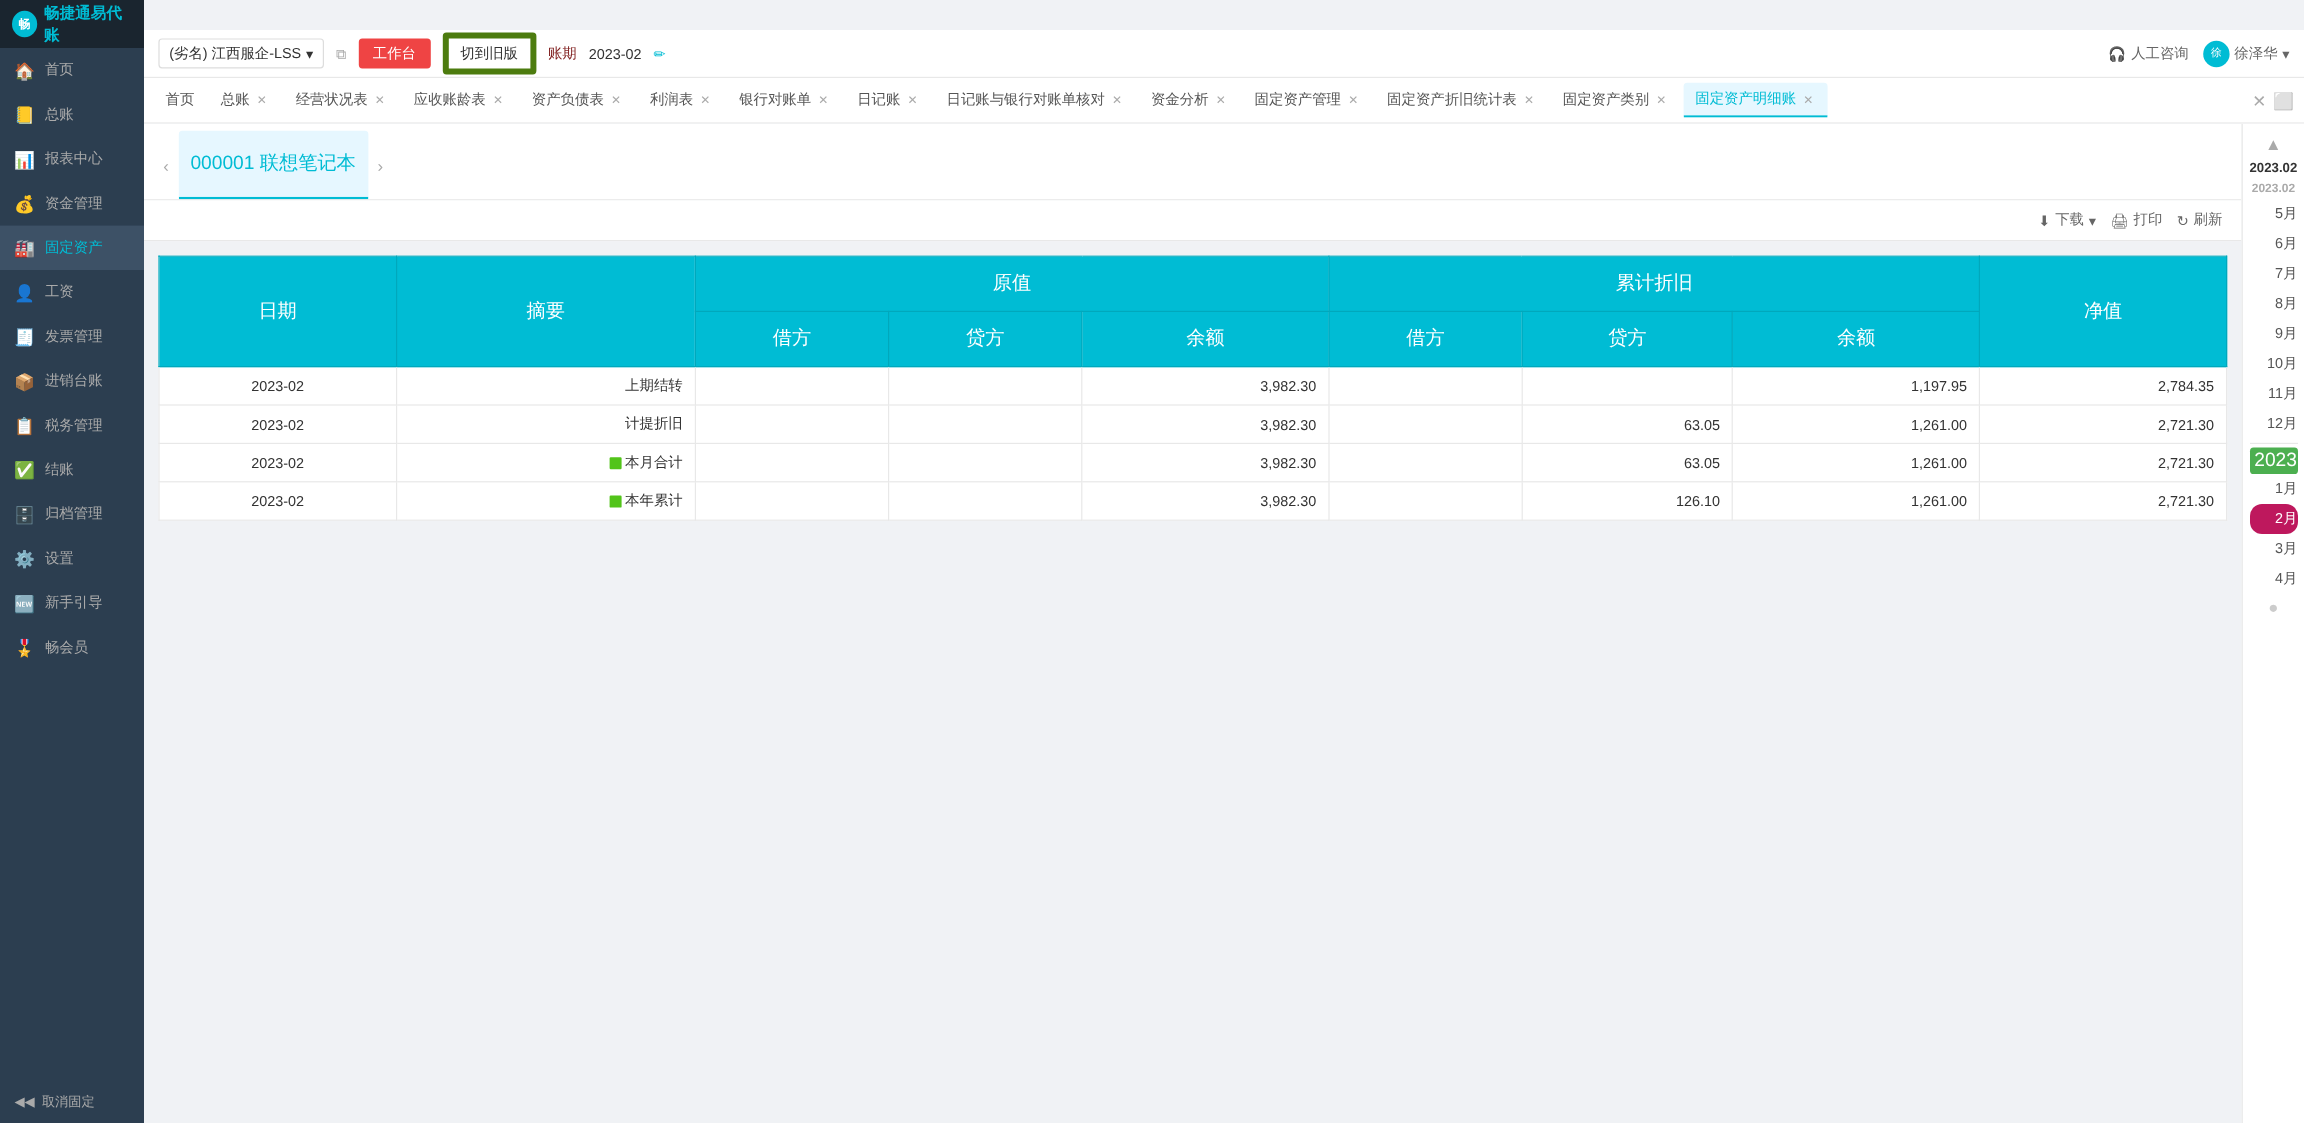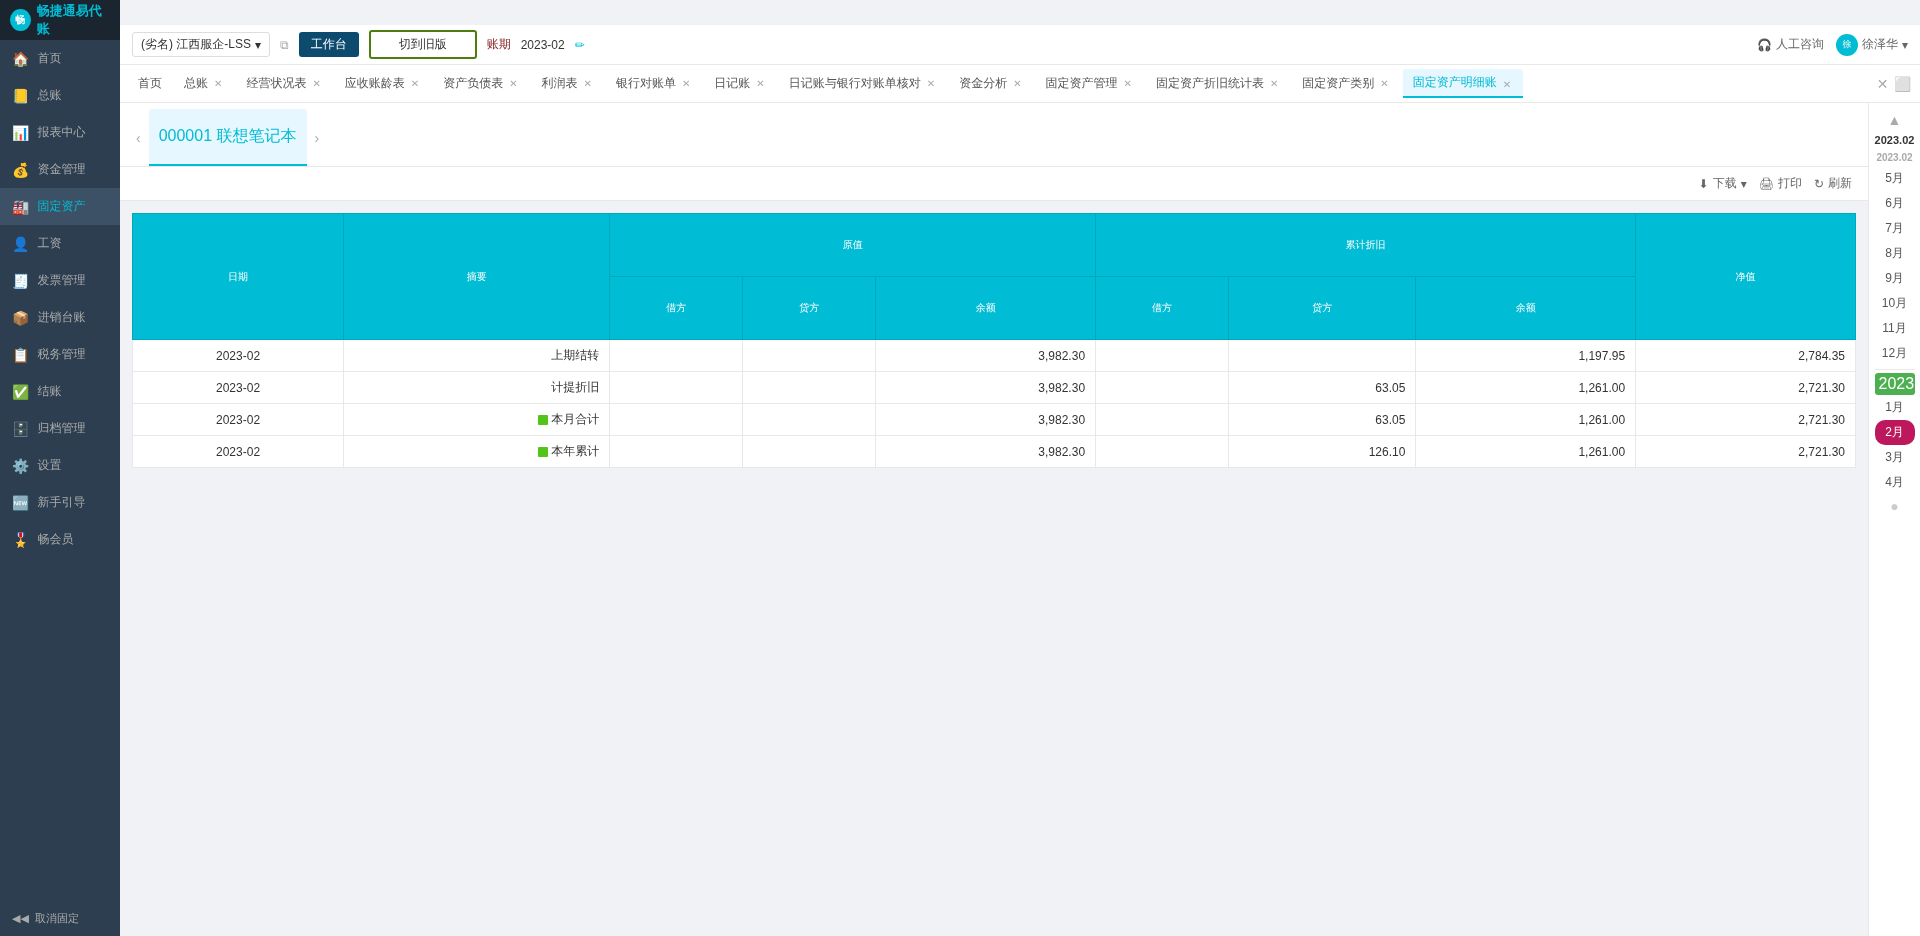--- a/index.html
+++ b/index.html
@@ -82,32 +82,32 @@
       align-items: center;
       gap: 4px;
       cursor: pointer;
       color: #333;
       font-size: 12px;
       border: 1px solid #ddd;
       padding: 3px 8px;
       border-radius: 3px;
     }
     .workbench-btn {
-      background: #0c4a6e;
+      background: #ef4444;
       color: white;
       border: none;
       padding: 4px 12px;
       border-radius: 3px;
       cursor: pointer;
       font-size: 12px;
     }
     .switch-old-btn {
-      border: 2px solid #4d7c0f;
+      border: 5px solid #4d7c0f;
       background: #fff;
-      padding: 4px 28px;
+      padding: 4px 10px;
       border-radius: 3px;
       cursor: pointer;
       font-size: 12px;
       color: #333;
     }
     .period-edit-icon { color: #00bcd4; cursor: pointer; }
     .header-right {
       margin-left: auto;
       display: flex;
       align-items: center;
@@ -254,23 +254,23 @@
     }
     .data-table {
       width: 100%;
       border-collapse: collapse;
       background: #fff;
       border: 1px solid #e8e8e8;
     }
     .data-table th {
       background: #00bcd4;
       color: white;
-      padding: 24px 10px;
+      padding: 12px 10px;
       text-align: center;
-      font-size: 10px;
+      font-size: 16px;
       font-weight: normal;
       border: 1px solid #00a8bc;
     }
     .data-table td {
       padding: 7px 10px;
       font-size: 12px;
       color: #333;
       border: 1px solid #e8e8e8;
       text-align: center;
     }
@@ -303,21 +303,21 @@
     }
     .year-label {
       font-size: 11px;
       color: #333;
       font-weight: bold;
       padding: 3px 0;
       text-align: center;
     }
     .month-item {
       width: 40px;
-      text-align: center;
+      text-align: right;
       padding: 4px 0;
       font-size: 12px;
       color: #555;
       cursor: pointer;
       border-radius: 3px;
     }
     .month-item.active {
       background: #be185d;
       color: white;
       border-radius: 10px;

